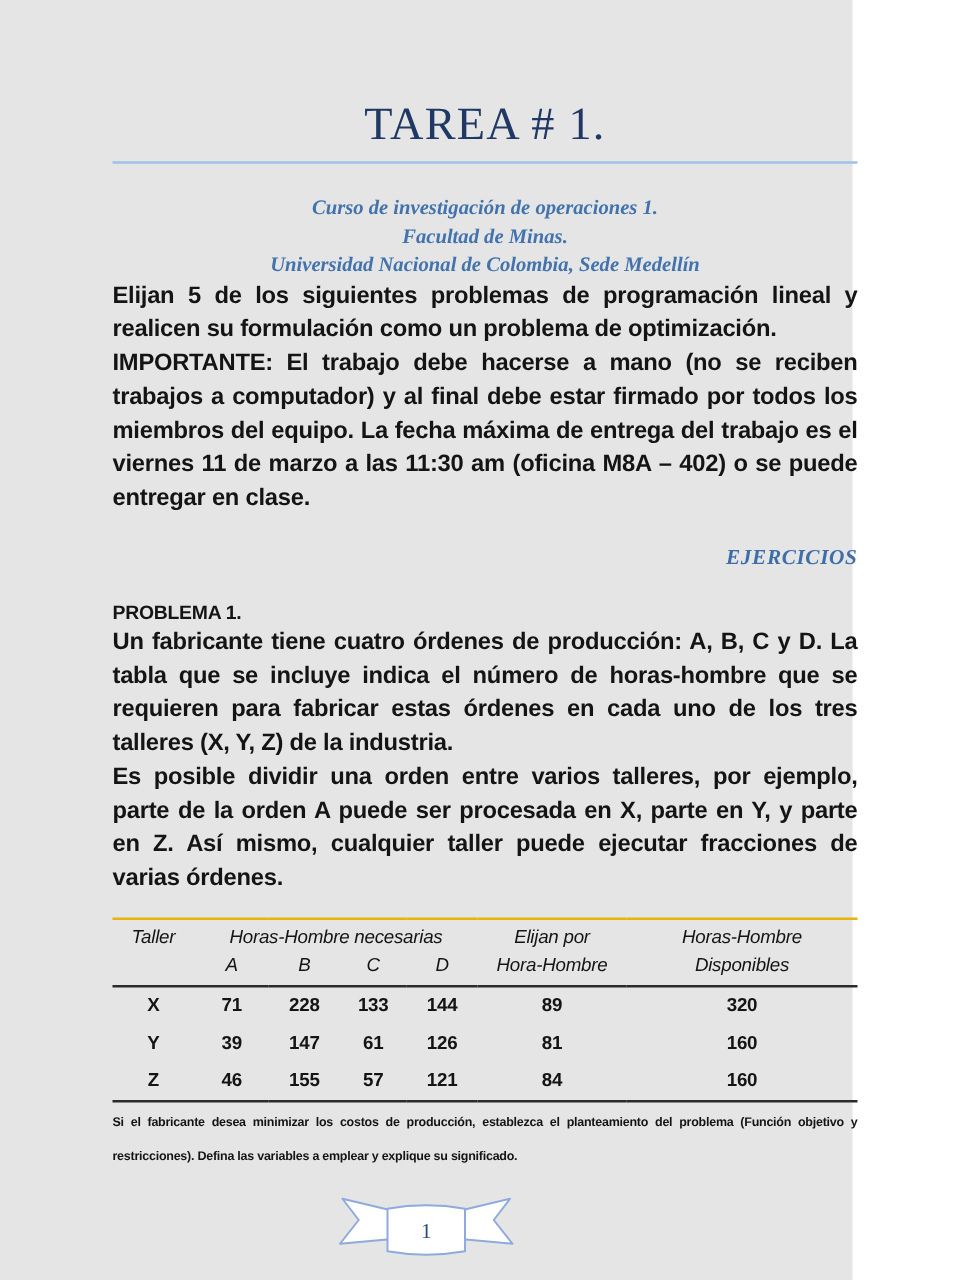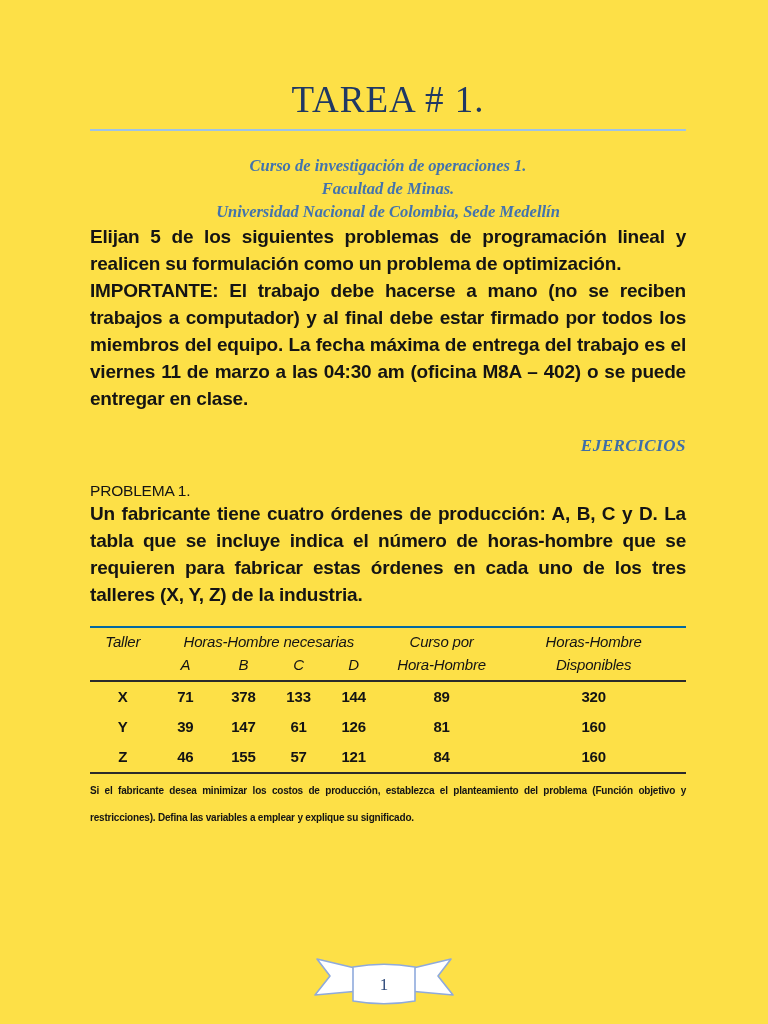--- a/index.html
+++ b/index.html
@@ -5,22 +5,22 @@
   * { margin: 0; padding: 0; box-sizing: border-box; }
   html, body { background: #ffffff; }
   body {
     width: 768px; height: 1024px;
     font-family: "Liberation Sans", sans-serif;
     position: relative;
     overflow: hidden;
   }
   .page {
     position: relative;
-    width: 768px; height: 1024px;
-    background: #fde047;
+    width: 682px; height: 1024px;
+    background: #e5e5e5;
   }
   .content {
     position: absolute;
     left: 90px; top: 78px;
     width: 596px;
   }
   .doc-title {
     text-align: center;
     font-family: "Liberation Serif", serif;
     font-size: 37px;
@@ -58,32 +58,32 @@
     font-family: "Liberation Serif", serif;
     font-style: italic;
     font-weight: 700;
     color: #3E6EA8;
     font-size: 17px;
     letter-spacing: 0.5px;
   }
   .problem-heading {
     margin-top: 26px;
     font-size: 15.5px;
-    font-weight: 400;
+    font-weight: 700;
     color: #141414;
     letter-spacing: -0.2px;
   }
   table.data-table {
     margin-top: 18px;
     width: 100%;
     border-collapse: collapse;
     font-size: 15px;
     color: #141414;
   }
-  table.data-table thead tr:first-child th { border-top: 2px solid #0369a1; padding-top: 5px; }
+  table.data-table thead tr:first-child th { border-top: 2px solid #eab308; padding-top: 5px; }
   table.data-table thead tr:last-child th { border-bottom: 2px solid #2b2b2b; padding-bottom: 7px; }
   table.data-table th {
     font-style: italic;
     font-weight: 400;
     text-align: center;
     padding: 3px 0;
     letter-spacing: -0.2px;
   }
   table.data-table tbody tr:last-child td { border-bottom: 2px solid #2b2b2b; }
   table.data-table td {
@@ -118,60 +118,61 @@
     <div class="doc-title">TAREA # 1.</div>
     <hr class="title-rule">
 
     <div class="subtitle">
       <div>Curso de investigación de operaciones 1.</div>
       <div>Facultad de Minas.</div>
       <div>Universidad Nacional de Colombia, Sede Medellín</div>
     </div>
 
     <p class="body-par">Elijan 5 de los siguientes problemas de programación lineal y realicen su formulación como un problema de optimización.</p>
-    <p class="body-par">IMPORTANTE: El trabajo debe hacerse a mano (no se reciben trabajos a computador) y al final debe estar firmado por todos los miembros del equipo. La fecha máxima de entrega del trabajo es el viernes 11 de marzo a las 04:30 am (oficina M8A – 402) o se puede entregar en clase.</p>
+    <p class="body-par">IMPORTANTE: El trabajo debe hacerse a mano (no se reciben trabajos a computador) y al final debe estar firmado por todos los miembros del equipo. La fecha máxima de entrega del trabajo es el viernes 11 de marzo a las 11:30 am (oficina M8A – 402) o se puede entregar en clase.</p>
 
     <div class="section-heading">EJERCICIOS</div>
 
     <div class="problem-heading">PROBLEMA 1.</div>
 
     <p class="body-par">Un fabricante tiene cuatro órdenes de producción: A, B, C y D.  La tabla que se incluye indica el número de horas-hombre que se requieren para fabricar estas órdenes en cada uno de los tres talleres (X, Y, Z) de la industria.</p>
+    <p class="body-par">Es posible dividir una orden entre varios talleres, por ejemplo, parte de la orden A puede ser procesada en X, parte en Y, y parte en Z.  Así mismo, cualquier taller puede ejecutar fracciones de varias órdenes.</p>
 
     <table class="data-table">
       <colgroup>
         <col style="width:11%">
           <col style="width:10%">
           <col style="width:9.5%">
         <col style="width:9%">
           <col style="width:9.5%">
           <col style="width:20%">
           <col style="width:31%">
       </colgroup>
       <thead>
         <tr>
           <th>Taller</th>
           <th colspan="4">Horas-Hombre necesarias</th>
-          <th>Curso por</th>
+          <th>Elijan por</th>
           <th>Horas-Hombre</th>
         </tr>
         <tr>
           <th></th>
           <th>A</th>
           <th>B</th>
           <th>C</th>
           <th>D</th>
           <th>Hora-Hombre</th>
           <th>Disponibles</th>
         </tr>
       </thead>
       <tbody>
         <tr>
           <td>X</td>
           <td>71</td>
-          <td>378</td>
+          <td>228</td>
           <td>133</td>
           <td>144</td>
           <td>89</td>
           <td>320</td>
         </tr>
         <tr>
           <td>Y</td>
           <td>39</td>
           <td>147</td>
           <td>61</td>

